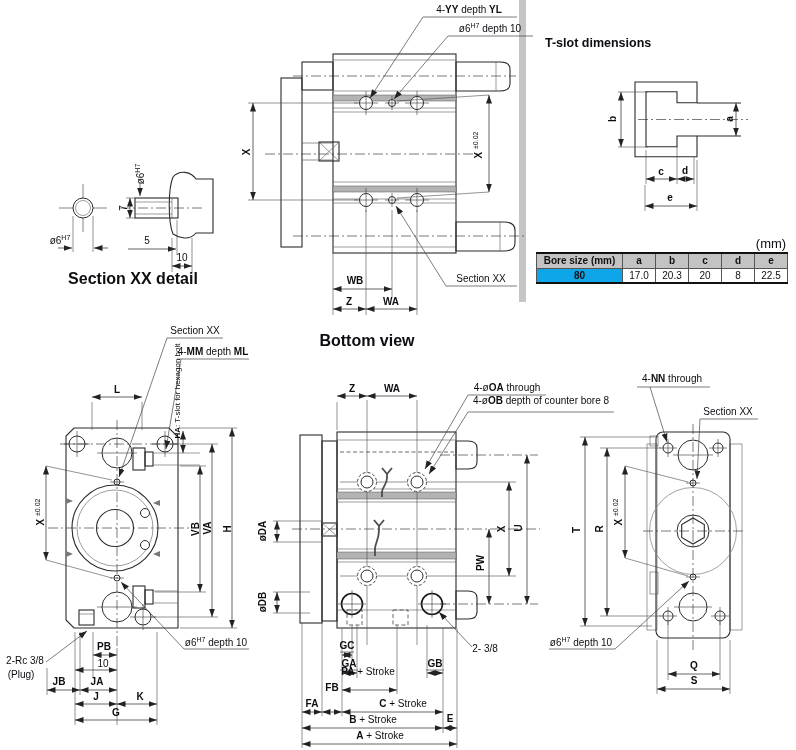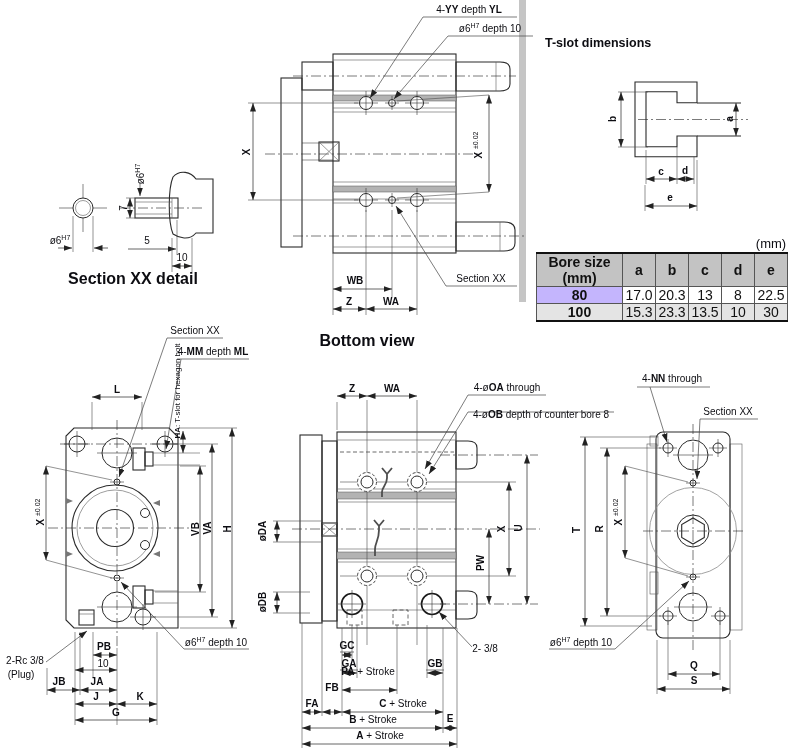--- a/index.html
+++ b/index.html
@@ -21,25 +21,25 @@
   .thin { stroke:#5a5a5a; stroke-width:0.6; fill:none; }
   .dim { stroke:#333; stroke-width:0.75; marker-start:url(#ar); marker-end:url(#ar); }
   .ext { stroke:#4a4a4a; stroke-width:0.6; }
   .cl { stroke:#333; stroke-width:0.65; stroke-dasharray:10 3 2 3; fill:none; }
   .hid { stroke:#444; stroke-width:0.8; stroke-dasharray:4 2.5; fill:none; }
   .lead { stroke:#444; stroke-width:0.7; fill:none; marker-end:url(#ar); }
   .ul { stroke:#444; stroke-width:0.7; }
   .hole { fill:#fff; stroke:#2b2b2b; stroke-width:1; }
   .holeB { fill:none; stroke:#1a1a1a; stroke-width:1.6; }
   .cross { stroke:#333; stroke-width:0.6; }
-  #tslot-table { position:absolute; left:536px; top:252px; z-index:2; border-collapse:collapse; font-size:14px; color:#111;border-radius:22px; }
+  #tslot-table { position:absolute; left:536px; top:252px; z-index:2; border-collapse:collapse; font-size:10px; color:#111;border-radius:22px; }
   #tslot-table th, #tslot-table td { border:1px solid #555; text-align:center; height:15px; padding:0 1px; }
   #tslot-table { border-top:2px solid #111; border-bottom:2px solid #111; }
   #tslot-table thead th { background:#c3c3c3; font-weight:bold; }
-  #tslot-table tbody th { font-weight:bold; background:#c4b5fd; }
+  #tslot-table tbody th { font-weight:bold; background:#0ea5e9; }
   #tslot-table tbody tr.alt th, #tslot-table tbody tr.alt td { background:#e4e4e4; }
 </style>
 </head>
 <body>
 
 <svg id="canvas" width="796" height="750" viewBox="0 0 796 750">
   <defs>
     <marker id="ar" markerUnits="userSpaceOnUse" markerWidth="9" markerHeight="7" refX="8.5" refY="3" orient="auto-start-reverse">
       <path d="M0,0 L8.5,3 L0,6 Z" fill="#222"></path>
     </marker>
@@ -439,31 +439,23 @@
       <th>c</th>
       <th>d</th>
       <th>e</th>
     </tr>
   </thead>
   <tbody>
     <tr>
       <th>80</th>
       <td>17.0</td>
       <td>20.3</td>
-      <td>13</td>
+      <td>20</td>
       <td>8</td>
       <td>22.5</td>
-    </tr>
-    <tr class="alt">
-      <th>100</th>
-      <td>15.3</td>
-      <td>23.3</td>
-      <td>13.5</td>
-      <td>10</td>
-      <td>30</td>
     </tr>
   </tbody>
 </table>
 
 <span class="lbl" style="left:195px;top:331px">Section XX</span>
 <span class="lbl" style="left:213px;top:352px"><span>4-</span><span class="seg-b">MM</span><span> depth </span><span class="seg-b">ML</span></span>
 <span class="lbl b" style="left:117px;top:390px">L</span>
 <span class="lbl v s8" style="left:178px;top:391px"><span class="seg-b">HA</span><span>: T-slot for hexagon bolt</span></span>
 <span class="lbl v" style="left:40px;top:512px"><span class="seg-b">X </span><span class="seg-sup">±0.02</span></span>
 <span class="lbl v b" style="left:196px;top:529px">VB</span>
@@ -477,21 +469,21 @@
 <span class="lbl b" style="left:97px;top:682px">JA</span>
 <span class="lbl b" style="left:96px;top:697px">J</span>
 <span class="lbl b" style="left:140px;top:697px">K</span>
 <span class="lbl b" style="left:116px;top:713px">G</span>
 <span class="lbl" style="left:216px;top:642px"><span>ø6</span><span class="seg-sup">H7</span><span> depth 10</span></span>
 
 <span class="lbl t2" style="left:367px;top:341px">Bottom view</span>
 <span class="lbl b" style="left:352px;top:389px">Z</span>
 <span class="lbl b" style="left:392px;top:389px">WA</span>
 <span class="lbl" style="left:507px;top:388px"><span>4-ø</span><span class="seg-b">OA</span><span> through</span></span>
-<span class="lbl" style="left:541px;top:415px"><span>4-ø</span><span class="seg-b">OB</span><span> depth of counter bore 8</span></span>
+<span class="lbl" style="left:541px;top:401px"><span>4-ø</span><span class="seg-b">OB</span><span> depth of counter bore 8</span></span>
 <span class="lbl v b" style="left:263px;top:531px">øDA</span>
 <span class="lbl v b" style="left:263px;top:602px">øDB</span>
 <span class="lbl v b" style="left:481px;top:563px">PW</span>
 <span class="lbl v b" style="left:502px;top:529px">X</span>
 <span class="lbl v b" style="left:519px;top:528px">U</span>
 <span class="lbl b" style="left:347px;top:646px">GC</span>
 <span class="lbl b" style="left:349px;top:664px">GA</span>
 <span class="lbl b" style="left:435px;top:664px">GB</span>
 <span class="lbl" style="left:485px;top:649px">2- 3/8</span>
 <span class="lbl" style="left:368px;top:672px"><span class="seg-b">PA</span><span> + Stroke</span></span>

